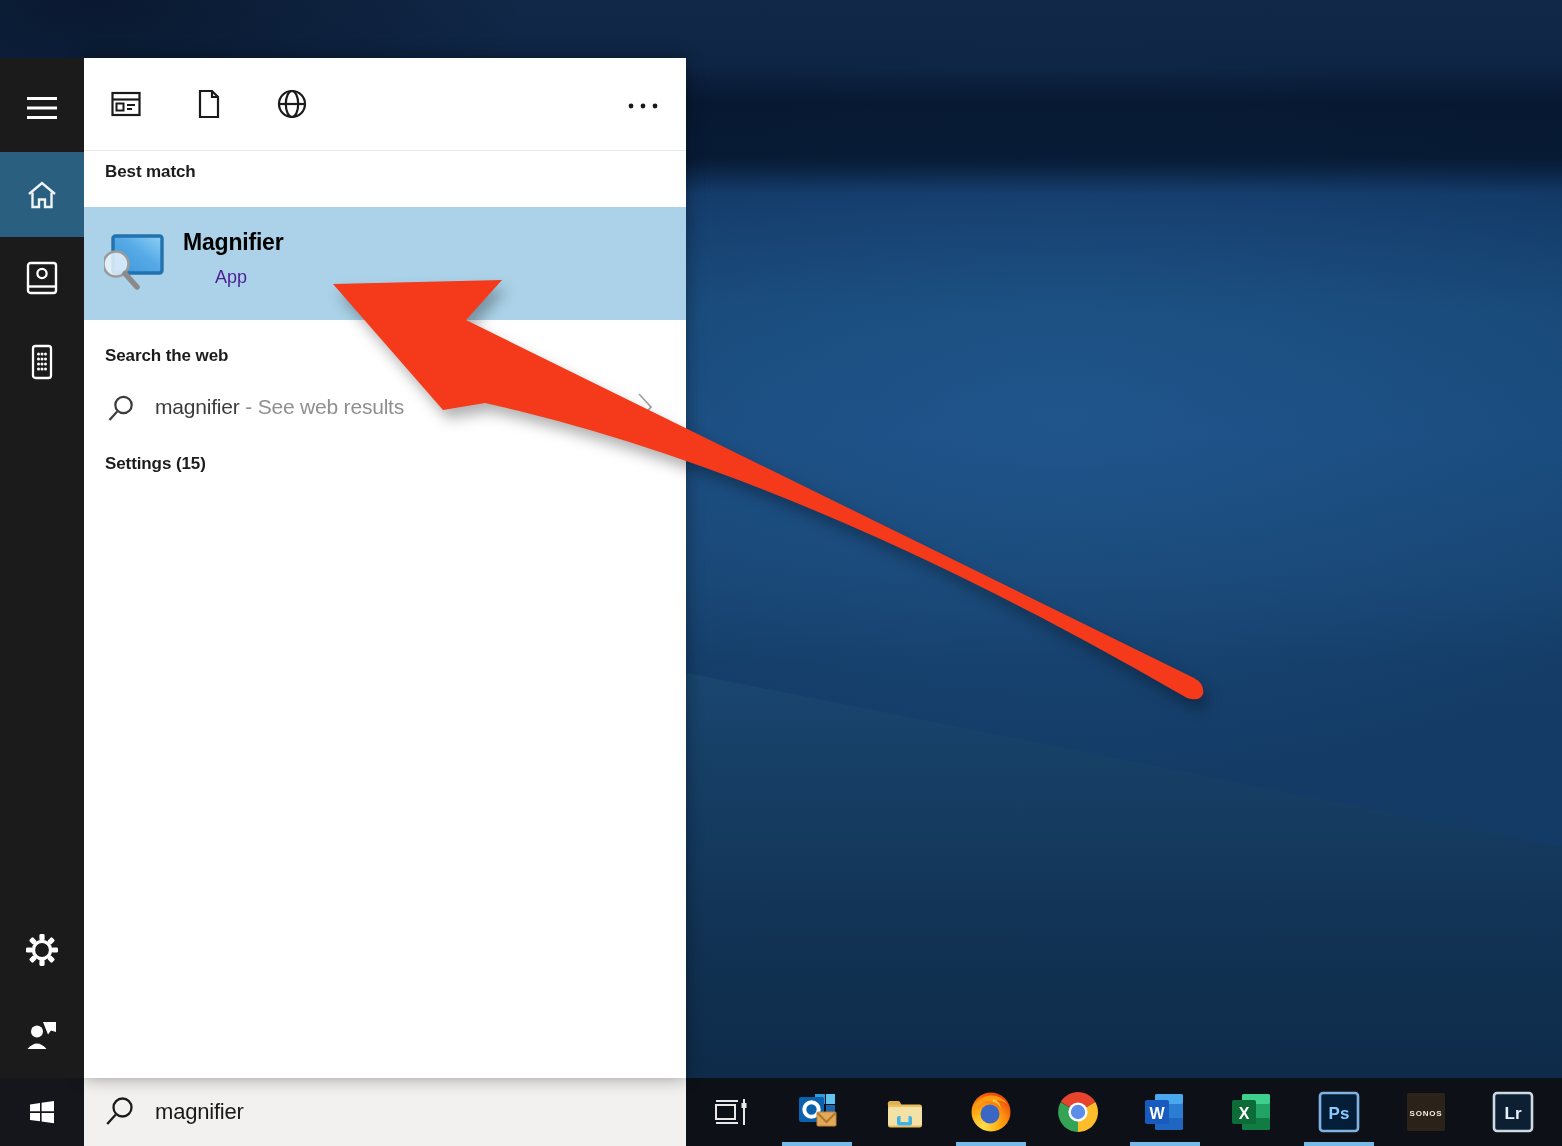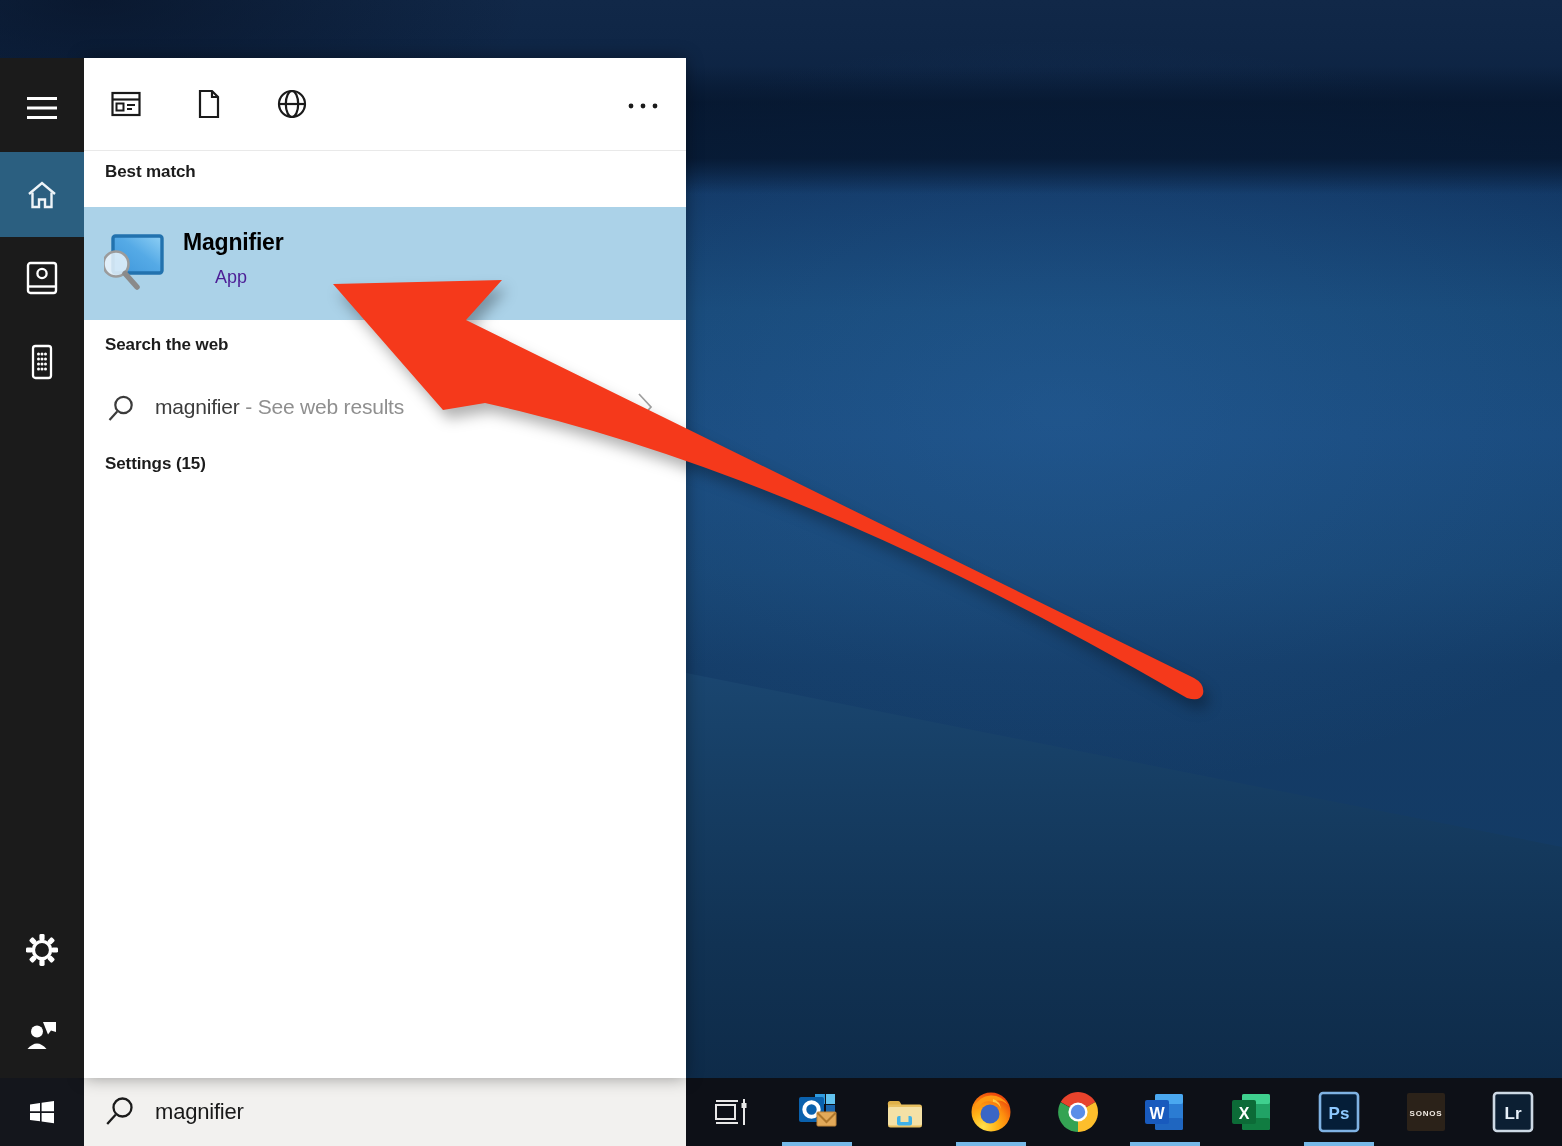--- a/index.html
+++ b/index.html
@@ -57,21 +57,21 @@
     border-bottom:1px solid #e9e9e9;display:flex;align-items:center;padding-left:20px;
     box-sizing:border-box;gap:39px;}
   .filter-btn{width:44px;height:44px;border:none;background:transparent;display:flex;
     align-items:center;justify-content:center;cursor:pointer;padding:0;}
   .more-btn{position:absolute;right:20px;top:36px;width:44px;height:24px;border:none;
     background:transparent;display:flex;align-items:center;justify-content:center;
     cursor:pointer;padding:0;}
   .sec-header{position:absolute;left:21px;font-size:17px;font-weight:700;color:#1c1c1c;
     letter-spacing:-.1px;}
   .h-best{top:104px;}
-  .h-web{top:277px;}
+  .h-web{top:288px;}
   .h-settings{top:396px;}
   .best-row{position:absolute;left:0;top:149px;width:602px;height:113px;border:none;
     background:var(--highlight-blue,#abd2e8);cursor:pointer;text-align:left;padding:0;}
   .best-row .app-ico{position:absolute;left:20px;top:27px;}
   .best-row .title{position:absolute;left:99px;top:22px;font-size:23px;font-weight:700;
     color:#000;letter-spacing:-.2px;}
   .best-row .sub{position:absolute;left:99px;top:60px;font-size:18px;color:#4c1d95;margin-left:32px;}
   .web-row{position:absolute;left:0;top:320px;width:602px;height:62px;border:none;
     background:transparent;cursor:pointer;text-align:right;padding:0;}
   .web-row .w-ico{position:absolute;left:22px;top:16px;}

